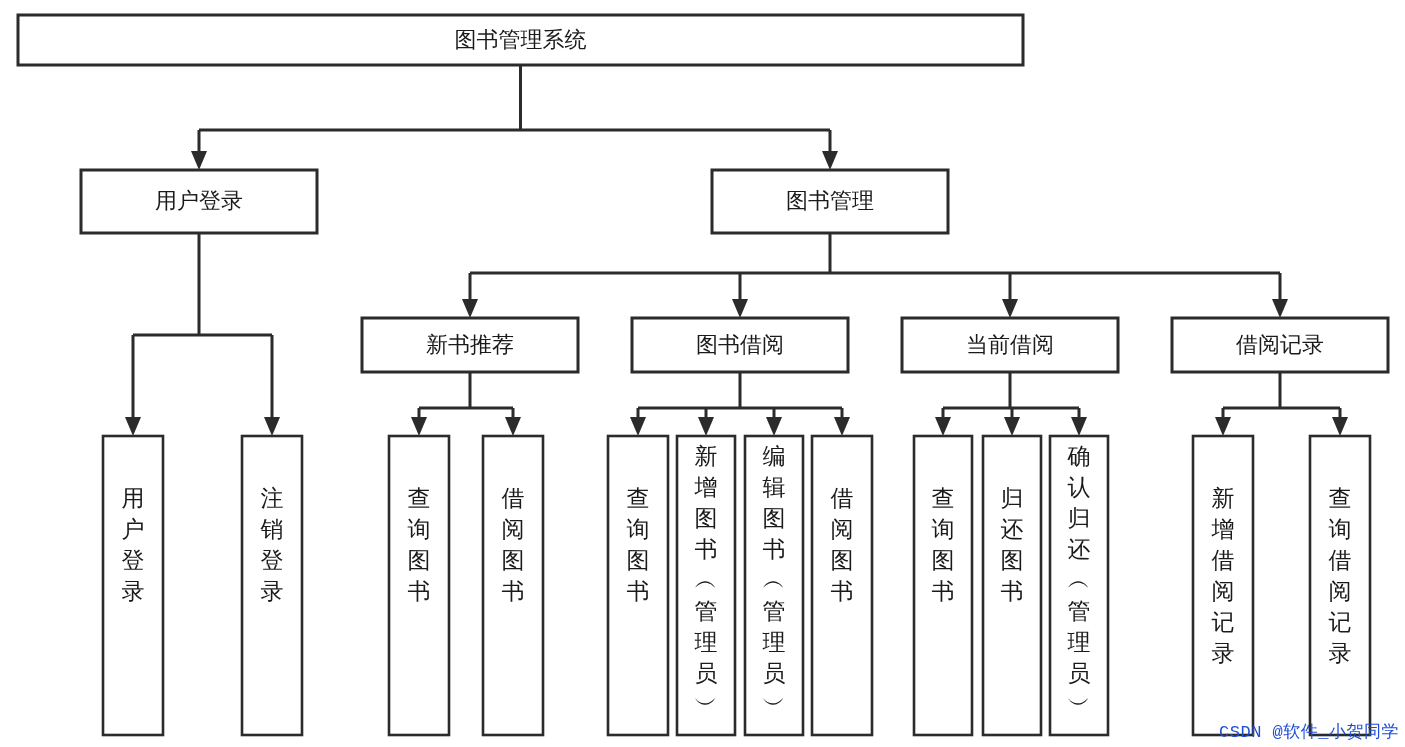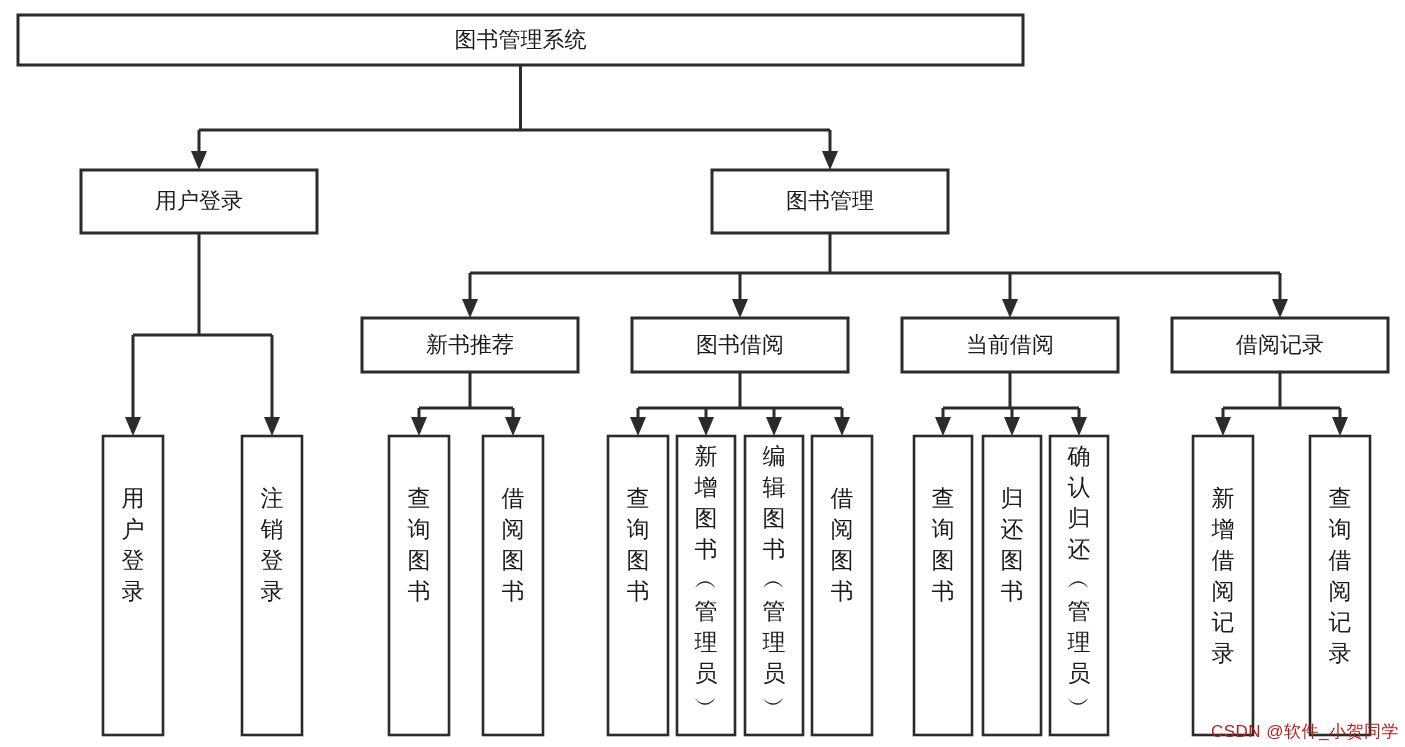--- a/index.html
+++ b/index.html
@@ -54,23 +54,23 @@
   .node-label-v {
     font-family: "Liberation Sans", "DejaVu Sans", sans-serif;
     font-size: 23px;
     fill: #1a1a1a;
     text-anchor: middle;
   }
   .watermark {
     position: absolute;
     right: 6px;
     bottom: 4px;
-    font-family: Liberation Sans, sans-serif;
+    font-family: Liberation Mono, monospace;
     font-size: 17px;
-    color: #b91c1c;
+    color: #1d4ed8;
     white-space: nowrap;
     letter-spacing: 0.5px;
   }
 </style>
 </head>
 <body>
 
 <div id="diagram-root">
   <svg id="tree-svg" viewBox="0 0 1405 747">
     <defs>

